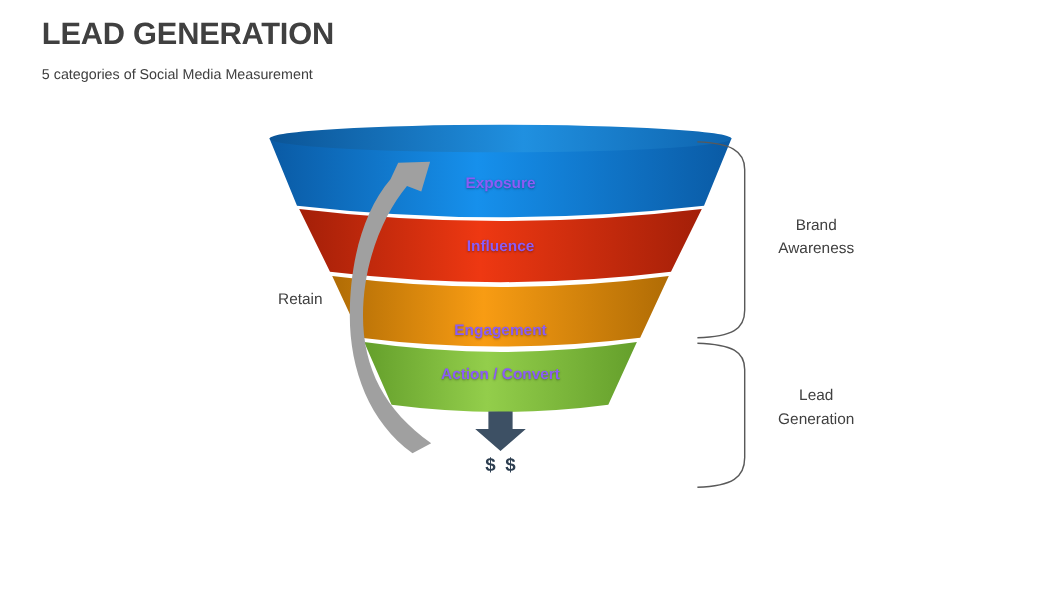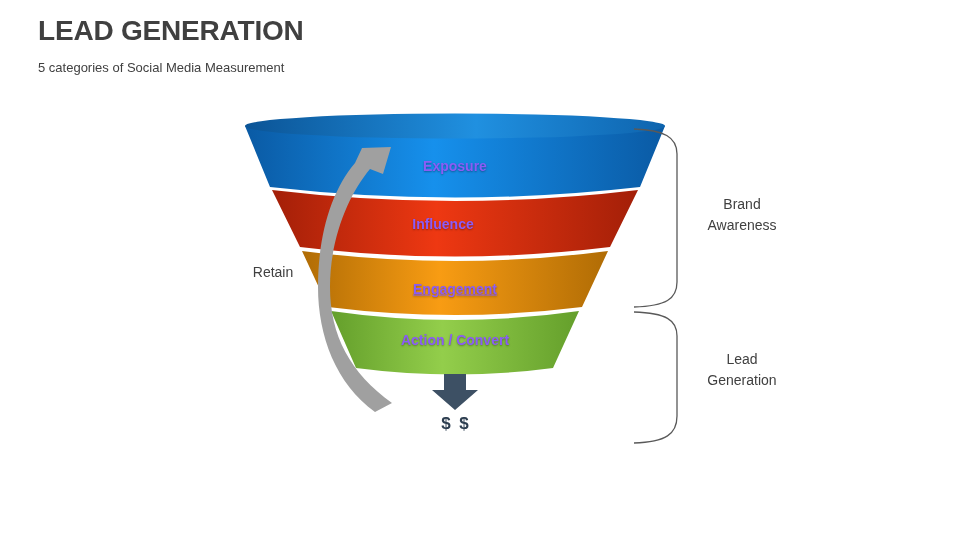--- a/index.html
+++ b/index.html
@@ -85,22 +85,22 @@
              C 349,194 330,238 330,287
              C 330,335 350,373 392,403 Z" fill="#a0a0a0"></path>
 
     <path d="M 444,374 L 466,374 L 466,390 L 478,390 L 455,410 L 432,390 L 444,390 Z" fill="#3d5064"></path>
 
     <path fill="none" stroke-width="1.3" d="M 634,129 C 664,130 677,137 677,154 L 677,282 C 677,299 666,306 634,307" stroke="#595959"></path>
     <path fill="none" stroke-width="1.3" d="M 634,312 C 666,313 677,320 677,336 L 677,416 C 677,434 666,442 634,443" stroke="#595959"></path>
   </svg>
 
   <div class="abs-label funnel-label" style="left:455px;top:166px;">Exposure</div>
-  <div class="abs-label funnel-label" style="left:443px;top:224px;">Influence</div>
-  <div class="abs-label funnel-label" style="left:455px;top:289px;text-decoration:underline;">Engagement</div>
+  <div class="abs-label funnel-label" style="left:455px;top:224px;">Influence</div>
+  <div class="abs-label funnel-label" style="left:455px;top:300px;">Engagement</div>
   <div class="abs-label funnel-label" style="left:455px;top:340px;text-align:right;">Action / Convert</div>
 
   <div class="abs-label" style="left:273px;top:272px;">Retain</div>
 
   <div class="abs-label" style="left:264px;top:400px;">
   </div>
 
   <div class="abs-label dollar-label" style="left:456px;top:423px;">$ $</div>
 
   <div class="abs-label bracket-label" style="left:742px;top:370px;">

